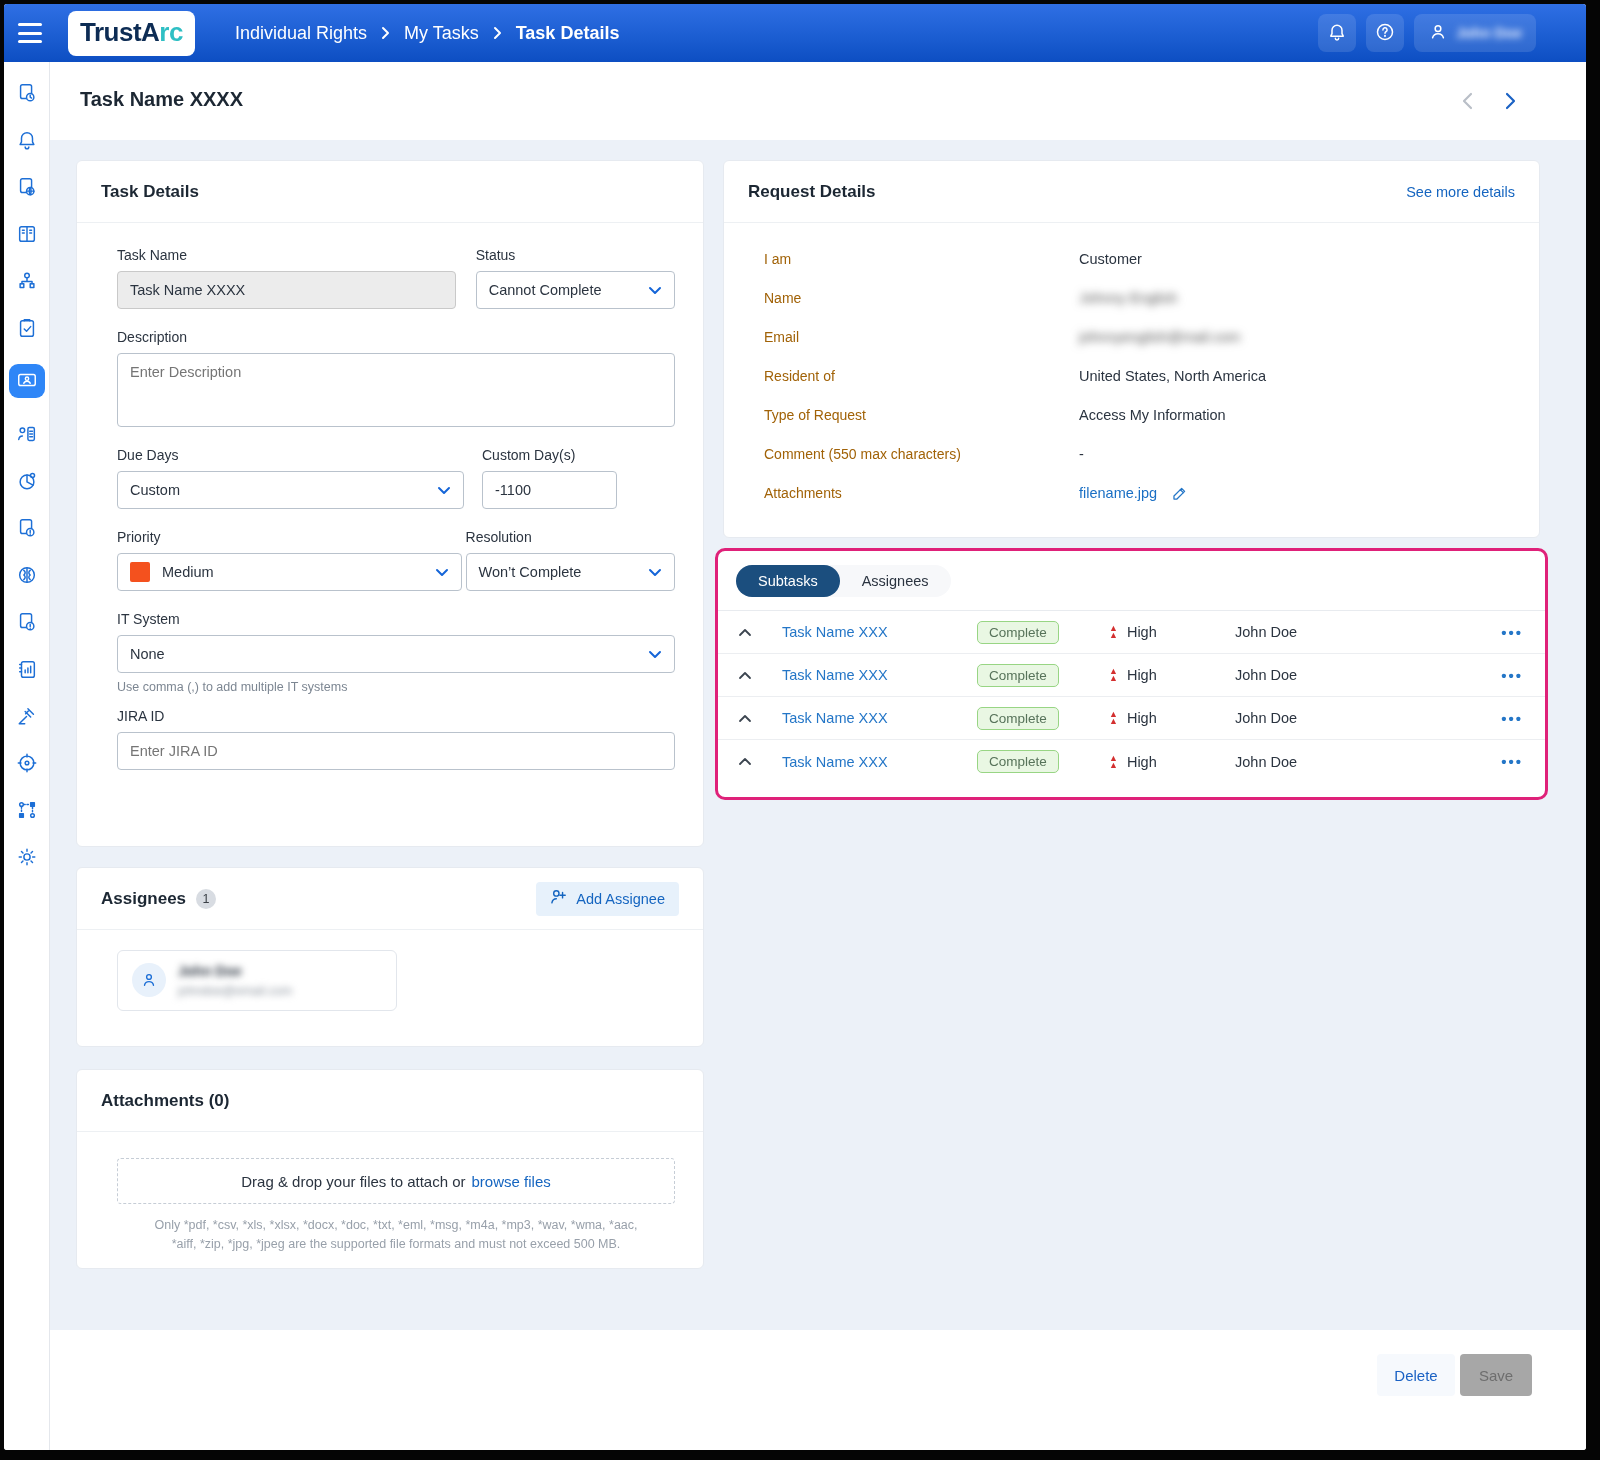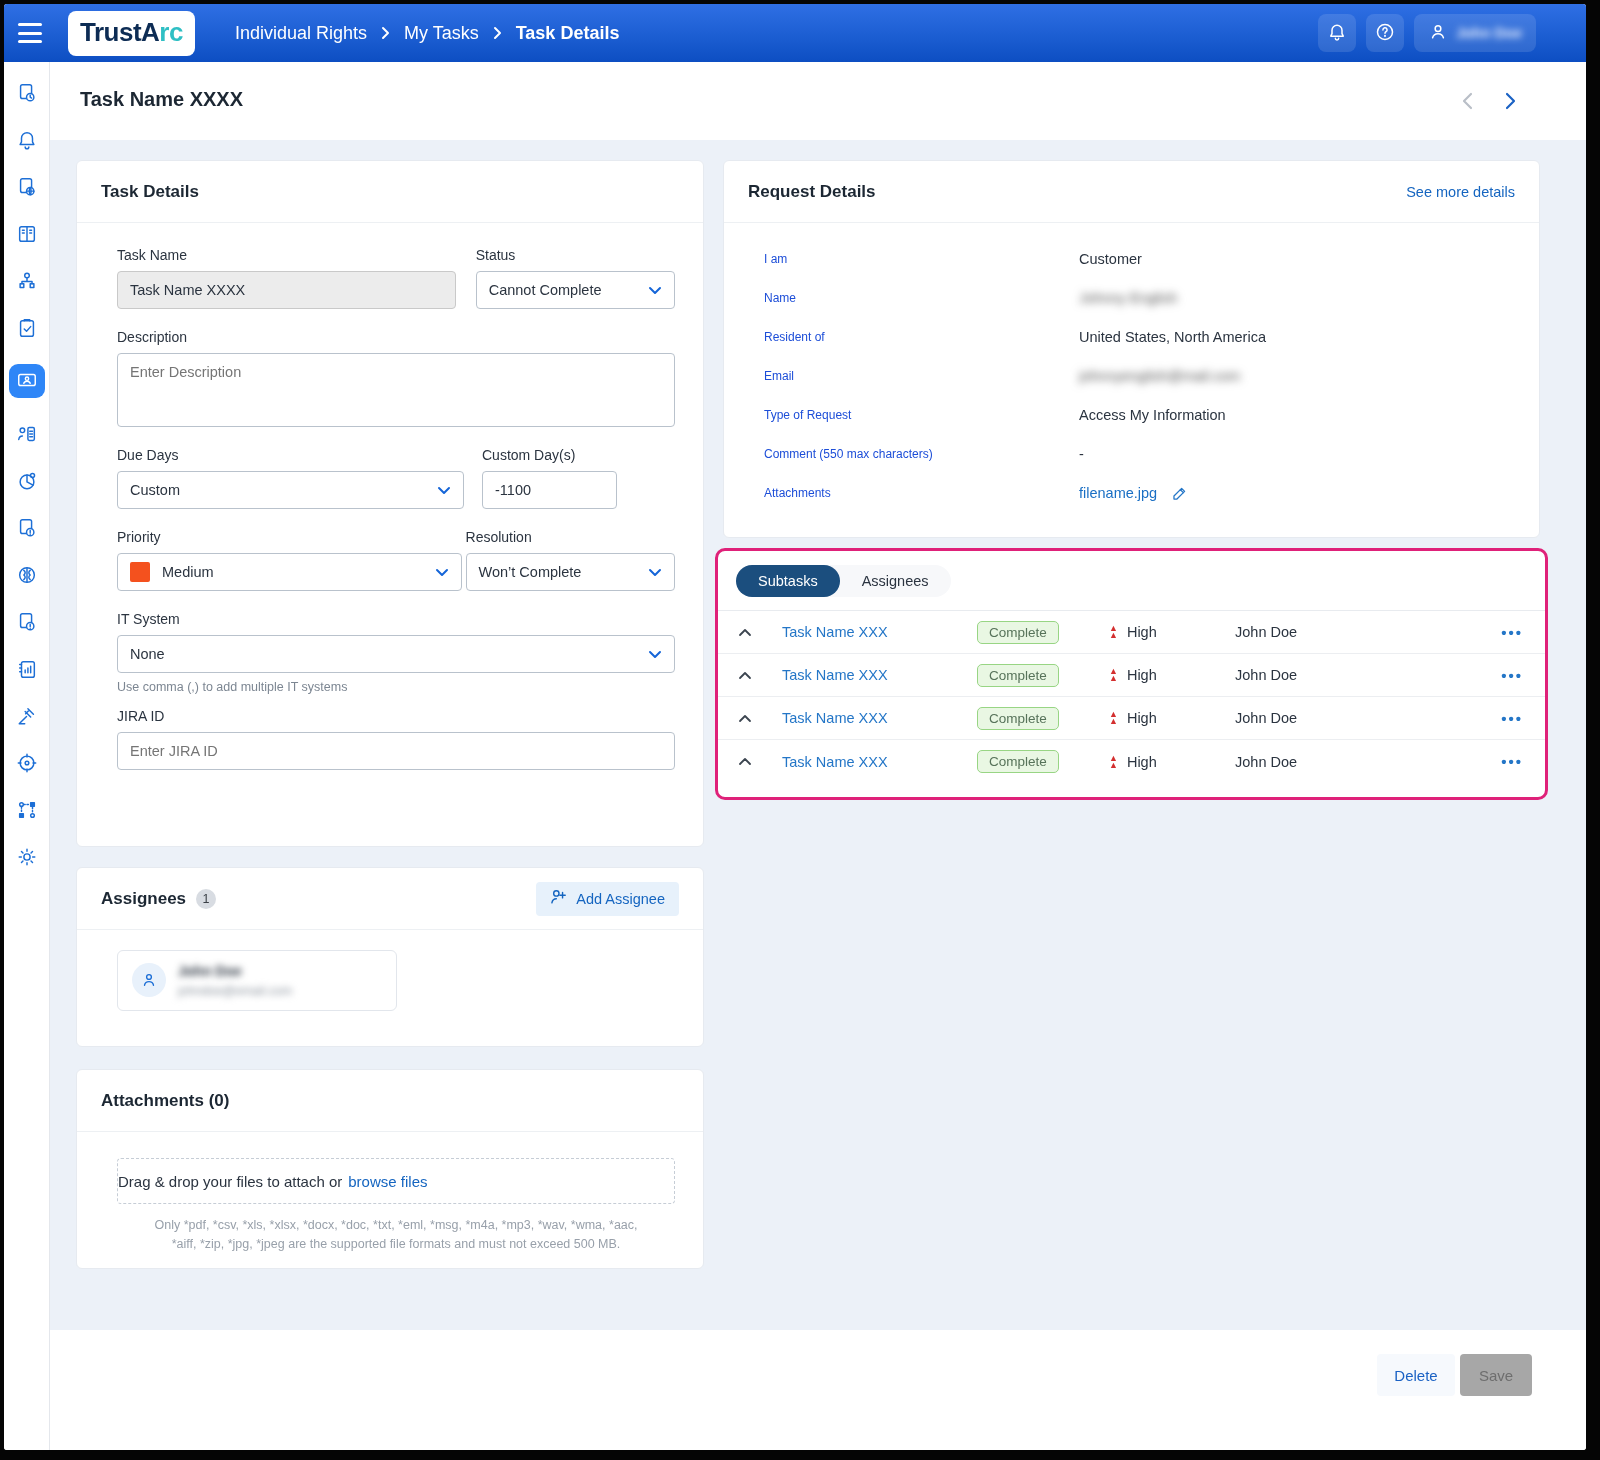--- a/index.html
+++ b/index.html
@@ -77,29 +77,29 @@
     align-items:center; cursor:pointer; font-family:"Liberation Sans",sans-serif; }
   .assignee-chip { width:280px; border:1px solid #e2e6ec; border-radius:6px; padding:12px 14px;
     display:flex; gap:12px; }
   .avatar { width:34px; height:34px; border-radius:50%; background:#e8f1fb; display:flex;
     align-items:center; justify-content:center; }
   .a-name { font-size:14px; color:#2b3440; font-weight:bold; filter:blur(3.5px); }
   .a-email { font-size:12.5px; color:#8a929c; margin-top:5px; filter:blur(3.5px); }
 
   
   .dropzone { border:1.5px dashed #c6cdd6; border-radius:4px; height:46px; display:flex;
-    align-items:center; justify-content:flex-start; gap:6px; font-size:15px; color:#2b3440; }
+    align-items:center; justify-content:center; gap:6px; font-size:15px; color:#2b3440; }
   .browse { color:#1565c0; cursor:pointer; }
   .formats { text-align:center; font-size:12.5px; color:#98a0aa; margin-top:12px; line-height:1.5;
     padding:0 30px; }
 
   
   .see-more { margin-left:auto; color:#1565c0; font-size:14.5px; cursor:pointer; }
   .rrow { display:flex; margin-bottom:19px; align-items:center; min-height:20px; }
-  .rlabel { width:315px; font-size:12px; color:#1d4ed8; }
+  .rlabel { width:315px; font-size:14px; color:#a16207; }
   .rvalue { font-size:14.5px; color:#2b3440; }
   .rvalue.blurred { filter:blur(4px); color:#555; }
   .rlink { color:#1a6fc4; cursor:pointer; }
   .pencil { margin-left:14px; cursor:pointer; display:inline-flex; vertical-align:middle; }
 
   
   .highlight-wrap { position:absolute; left:665px; top:408px; width:833px; height:252px;
     border:3px solid #df2179; border-radius:10px; background:#fff; overflow:hidden; }
   .tabs { display:flex; align-items:center; margin:14px 0 0 18px; background:#f7f8fa;
     border-radius:17px; width:max-content; }
@@ -456,26 +456,26 @@
       <div class="card-body" style="padding-top:26px;">
         <div class="rrow">
           <span class="rlabel">I am</span>
           <span class="rvalue">Customer</span>
         </div>
         <div class="rrow">
           <span class="rlabel">Name</span>
           <span class="rvalue blurred">Johnny English</span>
         </div>
         <div class="rrow">
+          <span class="rlabel">Email</span>
+          <span class="rvalue blurred">johnnyenglish@mail.com</span>
+        </div>
+        <div class="rrow">
           <span class="rlabel">Resident of</span>
           <span class="rvalue">United States, North America</span>
-        </div>
-        <div class="rrow">
-          <span class="rlabel">Email</span>
-          <span class="rvalue blurred">johnnyenglish@mail.com</span>
         </div>
         <div class="rrow">
           <span class="rlabel">Type of Request</span>
           <span class="rvalue">Access My Information</span>
         </div>
         <div class="rrow">
           <span class="rlabel">Comment (550 max characters)</span>
           <span class="rvalue">-</span>
         </div>
         <div class="rrow">

